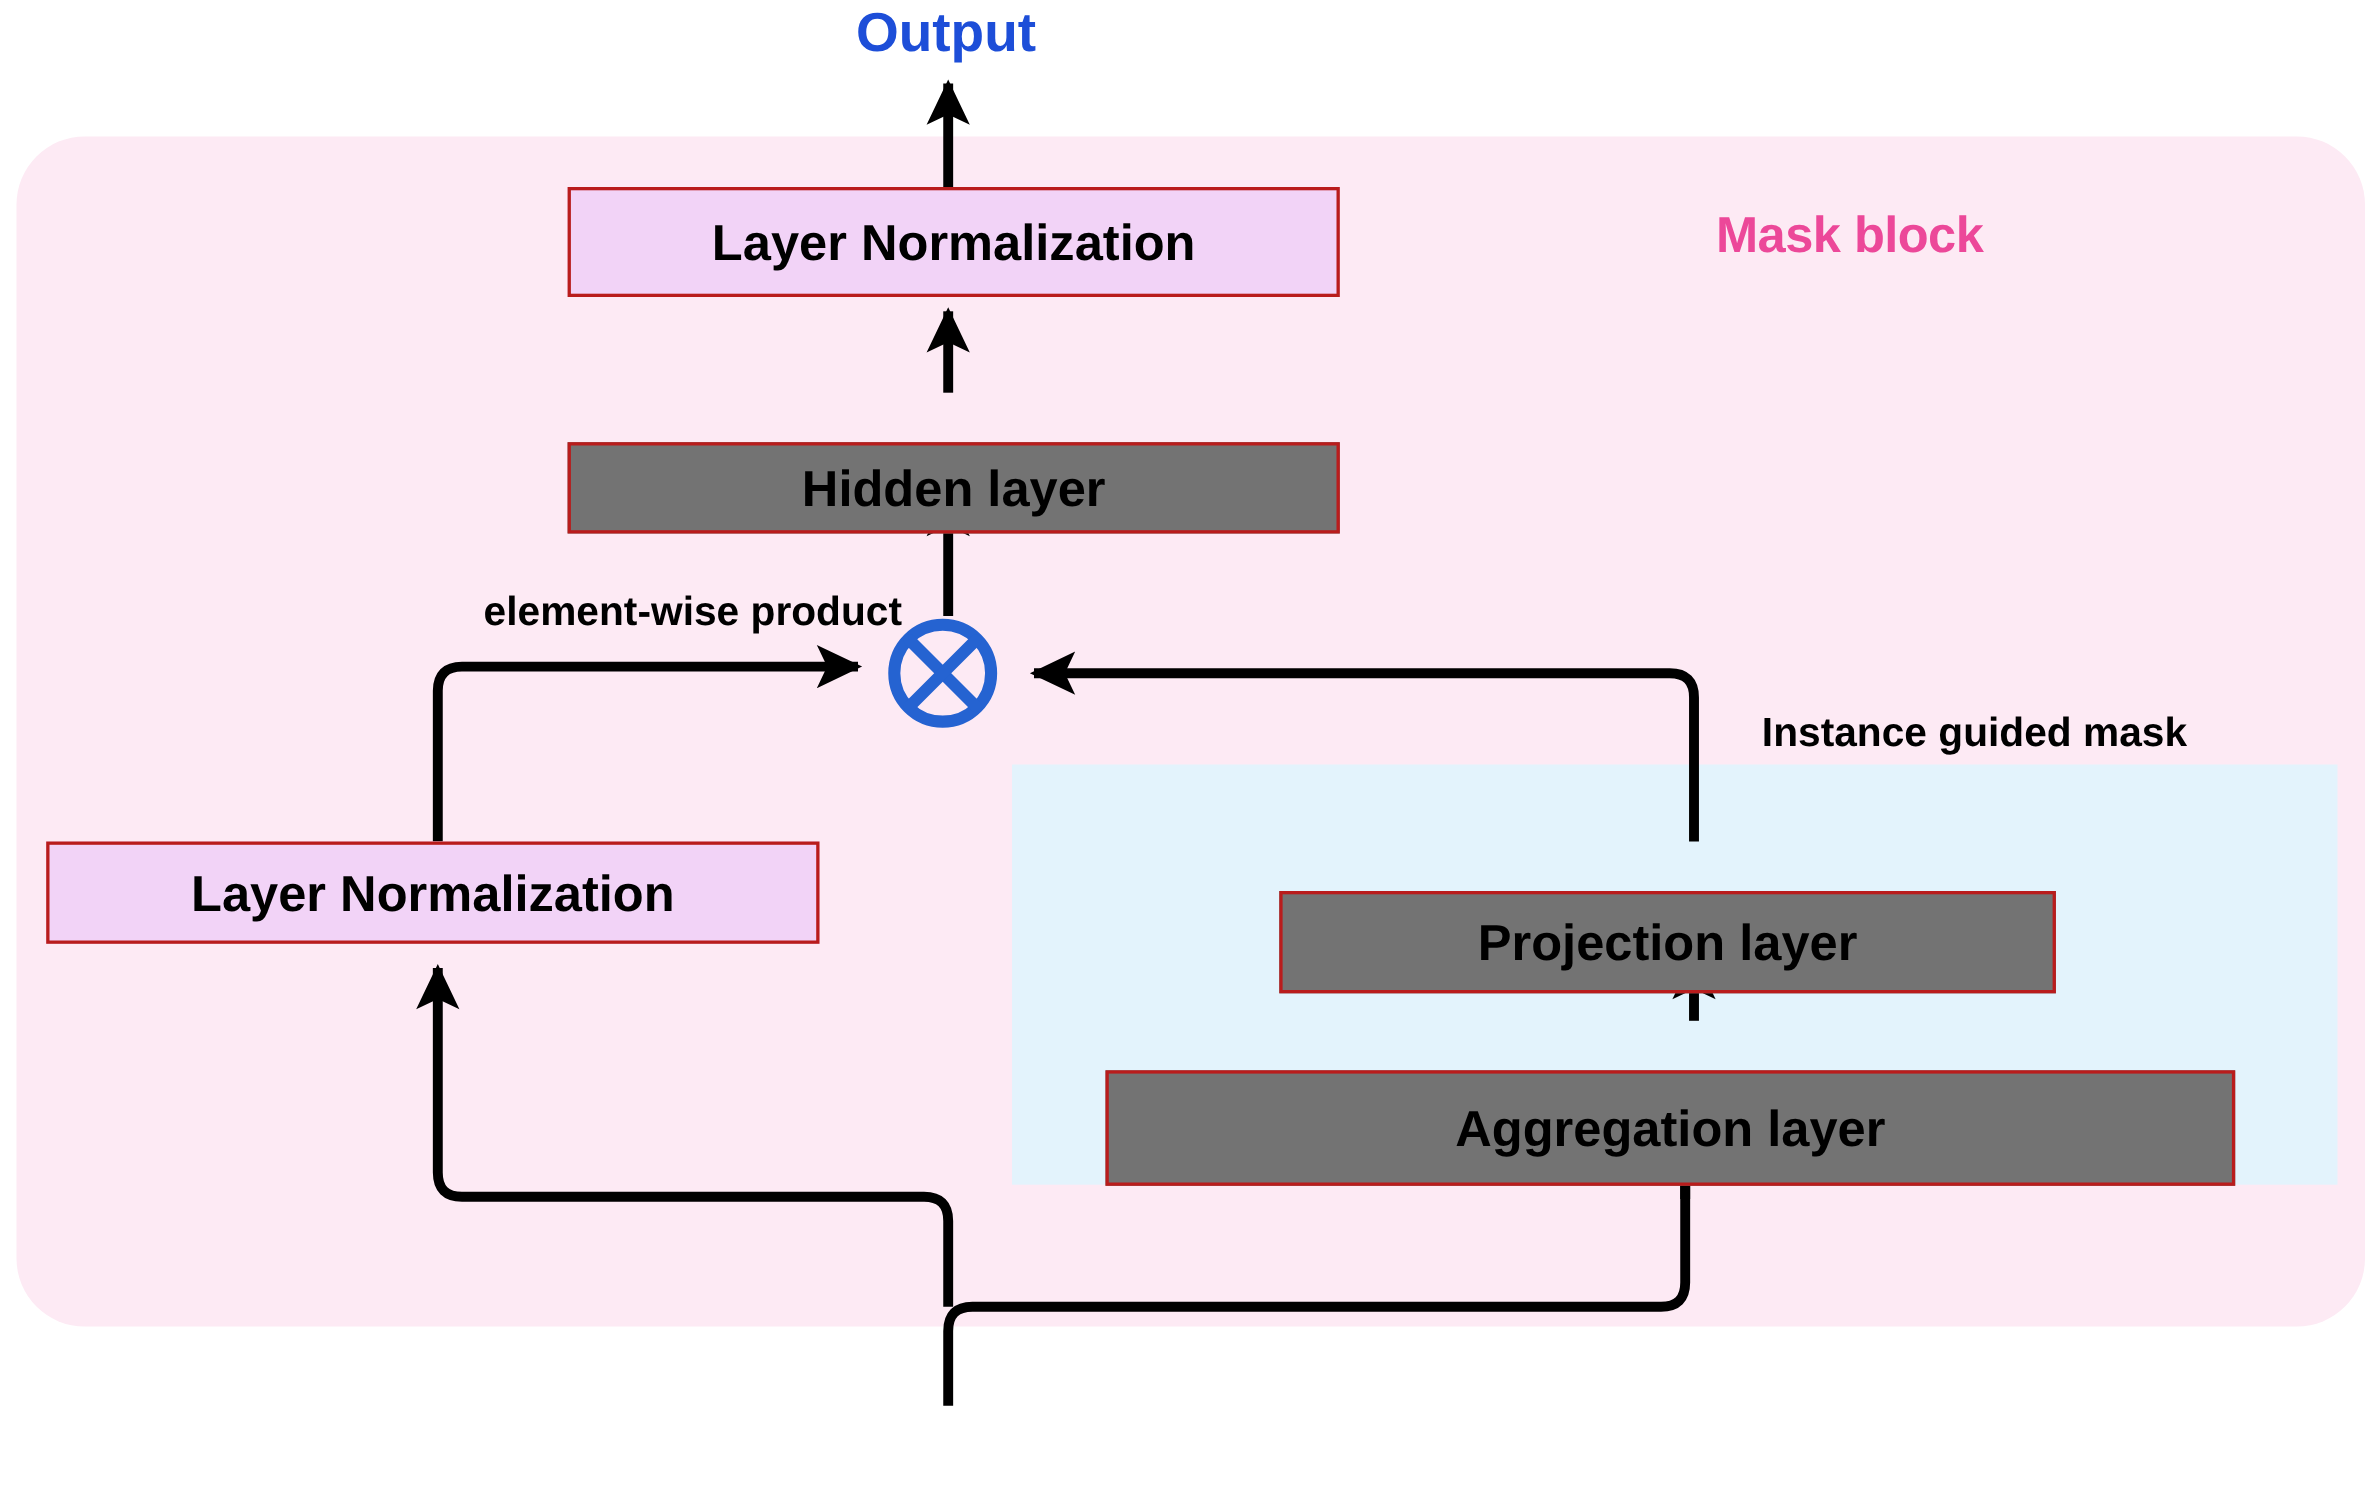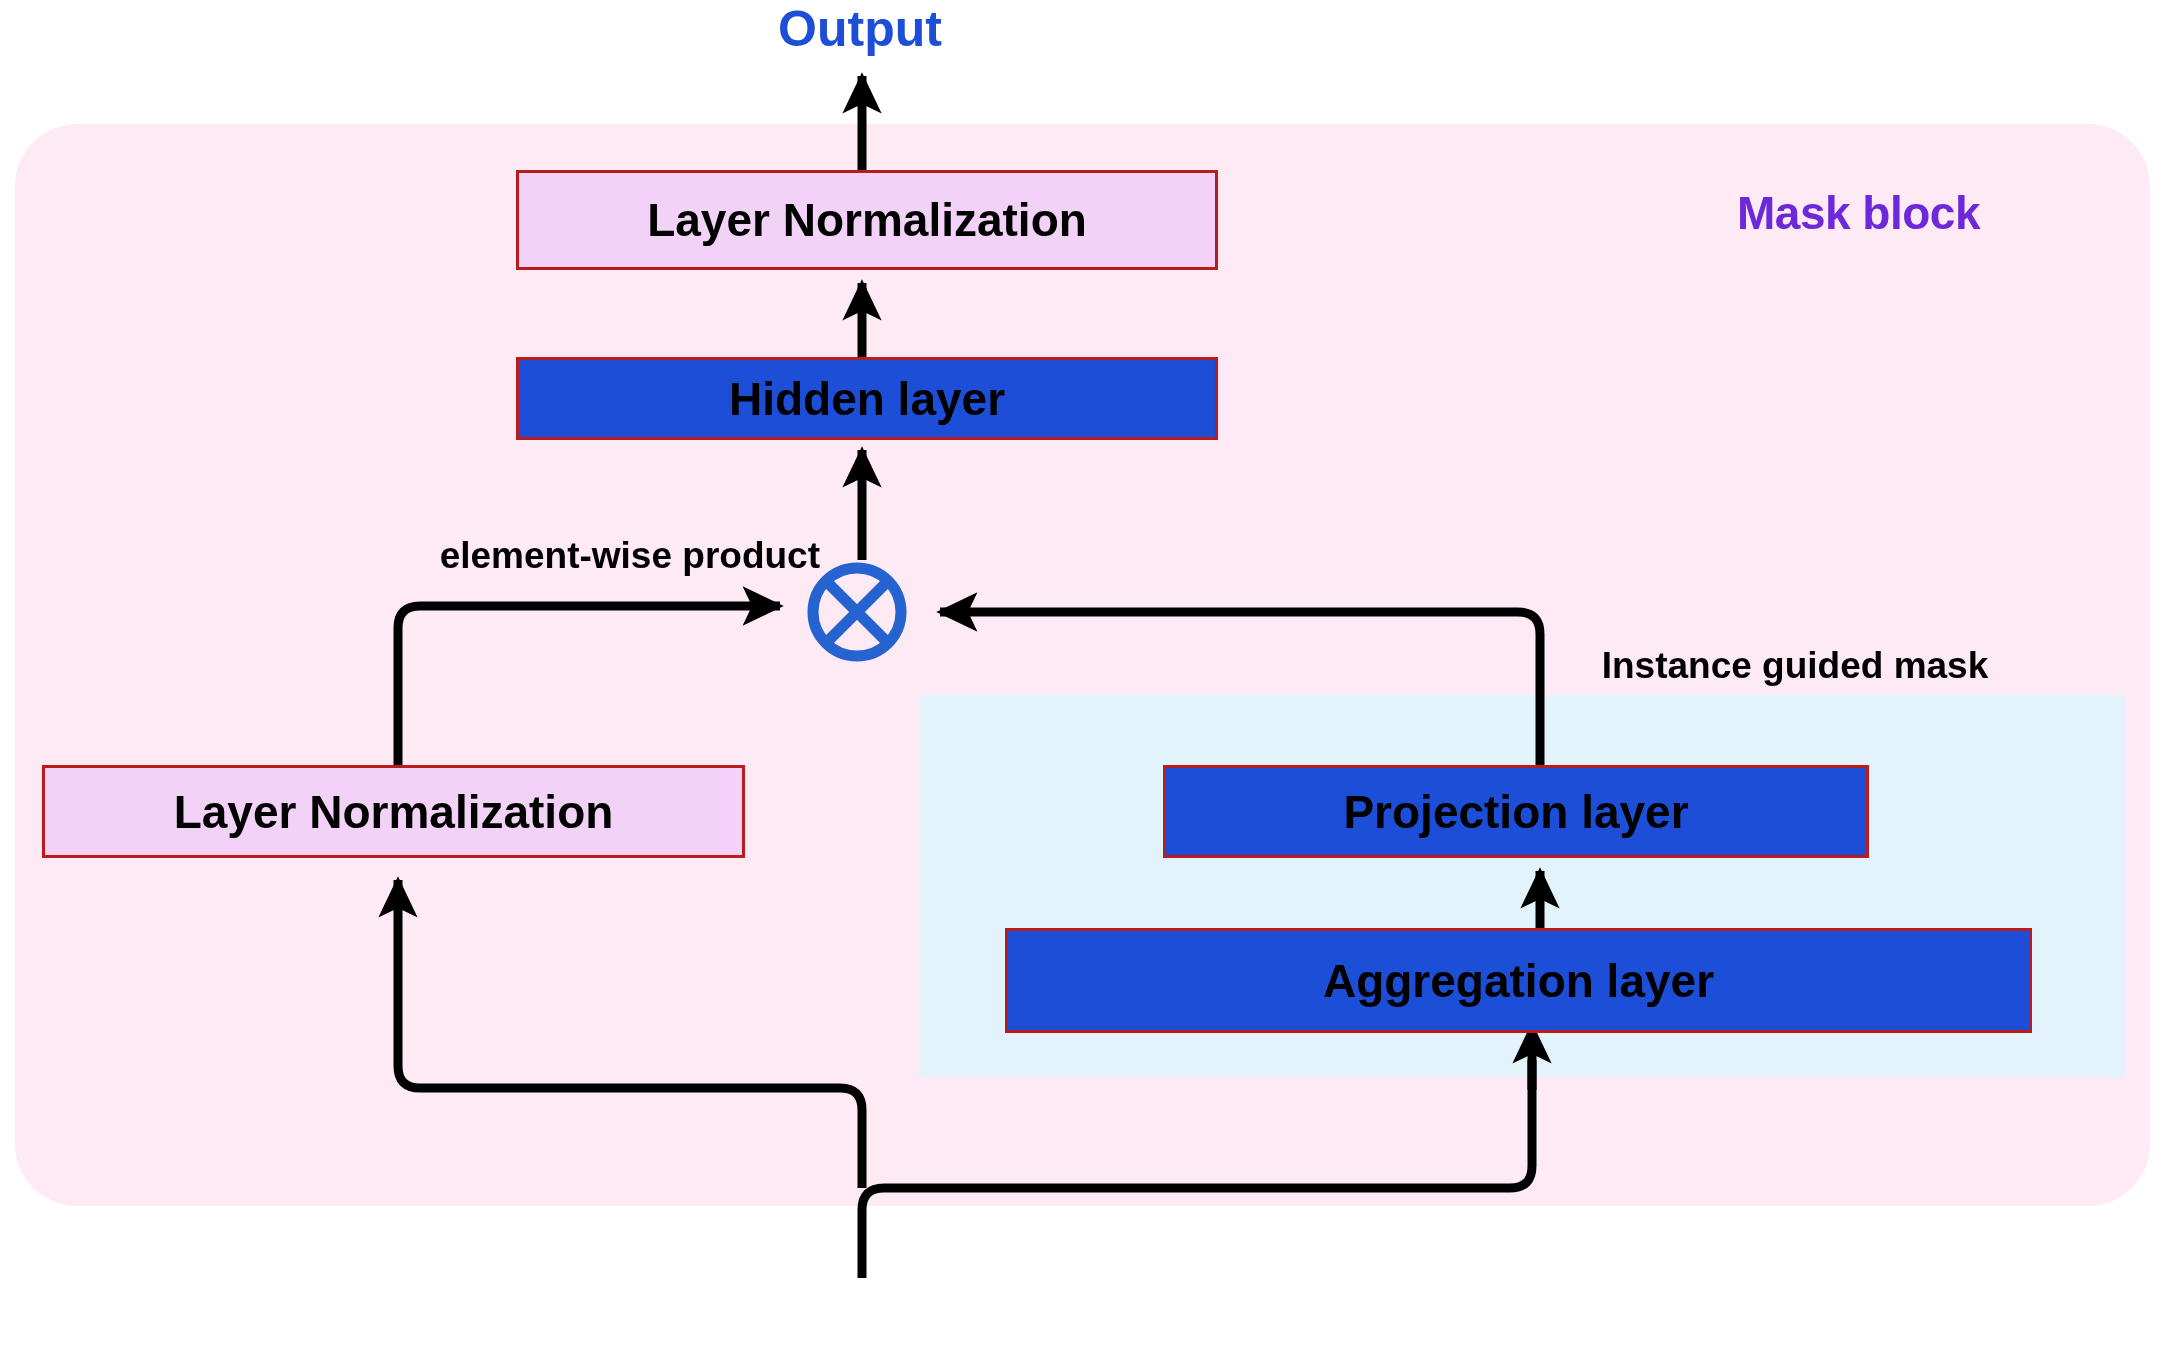--- a/index.html
+++ b/index.html
@@ -14,39 +14,39 @@
   .abs{position:absolute;}
 
   
   #mask-block{
     left:15px; top:124px; width:2135px; height:1082px;
     background:#fdeaf4;
     border-radius:62px;
   }
   #mask-block-title{
     left:1560px; top:186px; width:420px;
-    text-align:right;
-    font-size:46px; font-weight:bold; color:#6d28d9;
+    text-align:left;
+    font-size:46px; font-weight:bold; color:#ec4899;
     letter-spacing:-0.5px;
   }
   #instance-subblock{
     left:920px; top:695px; width:1205px; height:382px;
     background:#e3f3fc;
   }
 
   
   .node{
     box-sizing:border-box;
     border:3px solid #b91c1c;
     display:flex; align-items:center; justify-content:center;
     font-weight:bold; color:#000;
     line-height:1;
   }
   .node-purple{ background:#f2d3f7; }
-  .node-yellow{ background:#1d4ed8; }
+  .node-yellow{ background:#737373;margin-top:45px; }
   .node-orange{ background:#f4a623; }
 
   #ln-top   { left:516px;  top:170px; width:702px; height:100px; font-size:46px; }
   #hidden   { left:516px;  top:357px; width:702px; height:83px;  font-size:46px; }
   #ln-left  { left:42px;   top:765px; width:703px; height:93px;  font-size:46px; }
   #projection{left:1163px; top:765px; width:706px; height:93px;  font-size:46px; }
   #aggregation{left:1005px;top:928px; width:1027px;height:105px;  font-size:46px; }
   #features { left:505px;  top:1278px;width:713px; height:80px;  font-size:46px; }
 
   

